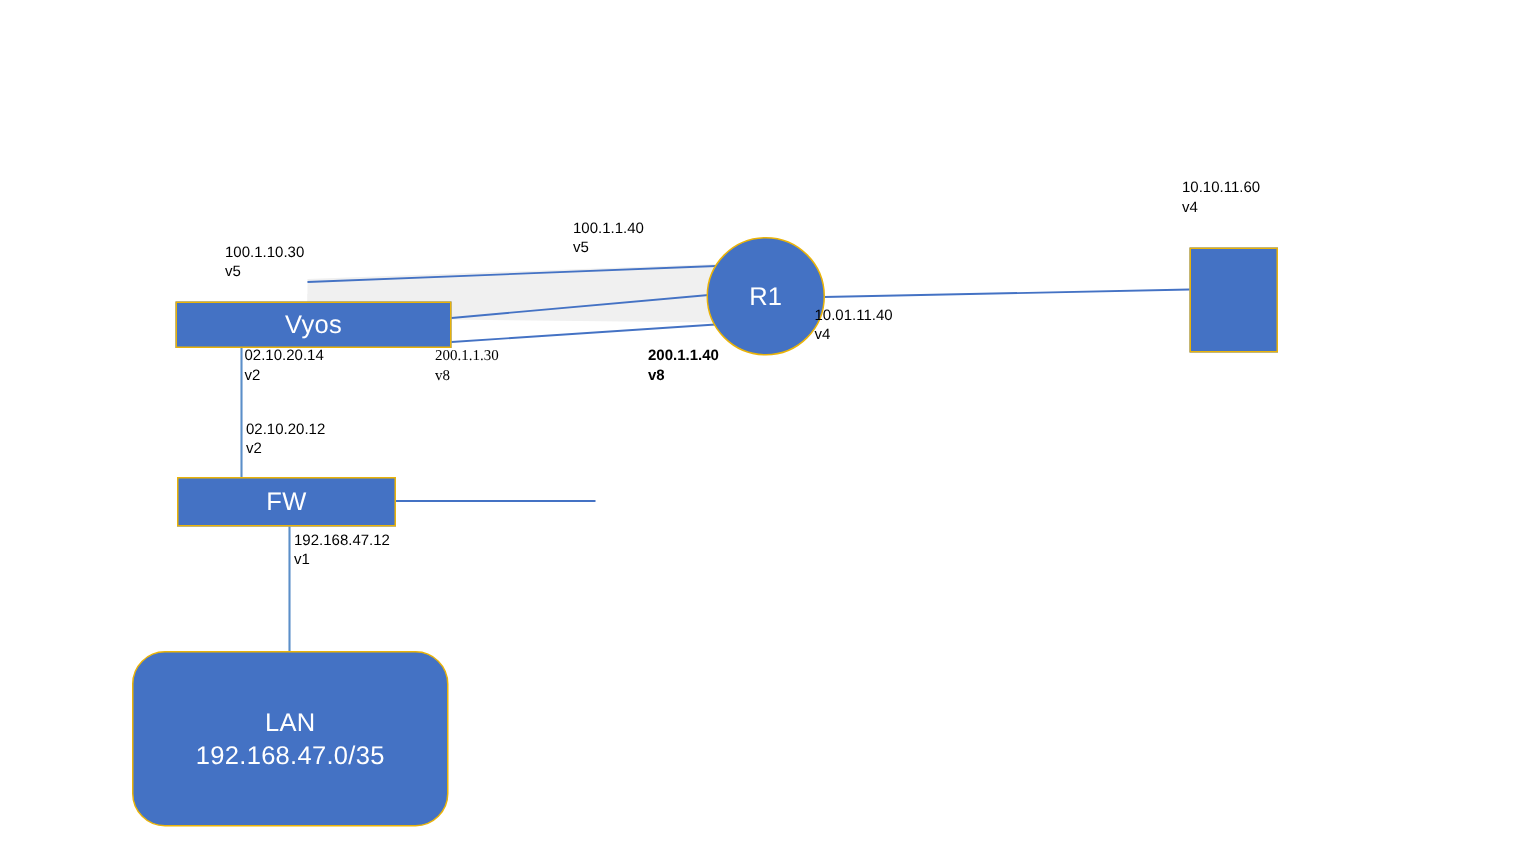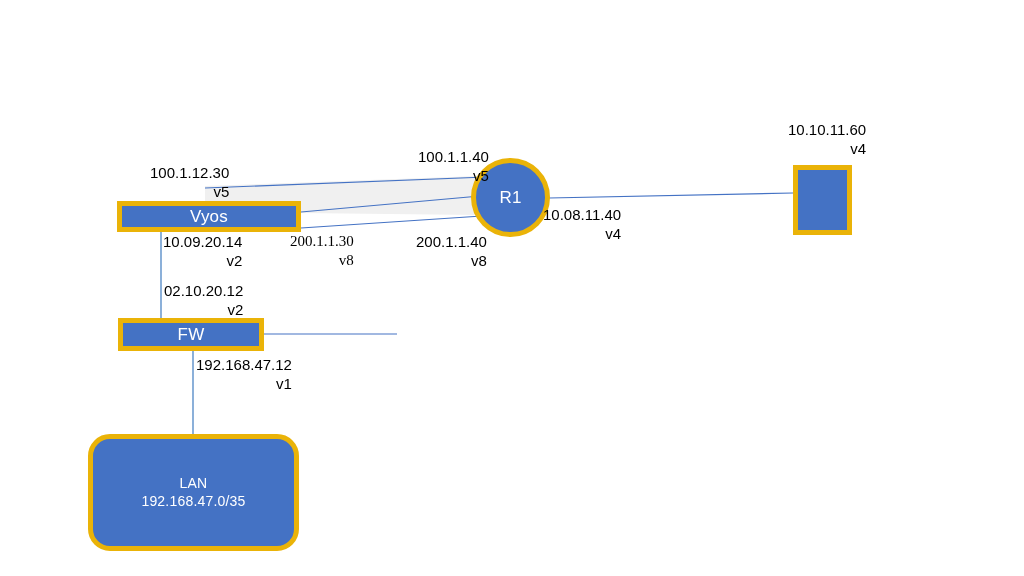--- a/index.html
+++ b/index.html
@@ -19,21 +19,21 @@
     position: absolute;
     left: 0;
     top: 0;
     width: 1024px;
     height: 576px;
   }
   .node {
     position: absolute;
     box-sizing: border-box;
     background: #4472C4;
-    border: 5px solid #eab308;
+    border: 1px solid #eab308;
     display: flex;
     align-items: center;
     justify-content: center;
     flex-direction: column;
     color: #ffffff;
     font-size: 17px;
     line-height: 1.25;
     text-align: center;
     letter-spacing: 0.2px;
   }
@@ -48,45 +48,45 @@
     top: 318px;
     width: 146px;
     height: 33px;
   }
   #node-lan {
     left: 88px;
     top: 434px;
     width: 211px;
     height: 117px;
     border-radius: 22px;
-    font-size: 14px;
+    font-size: 17px;
   }
   #node-r1 {
     left: 471px;
     top: 158px;
     width: 79px;
     height: 79px;
     border-radius: 50%;
   }
   #node-endhost {
     left: 793px;
     top: 165px;
     width: 59px;
     height: 70px;
   }
   .node-line {
     display: block;
   }
   .lbl {
     position: absolute;
-    font-size: 15px;
+    font-size: 10px;
     color: #000000;
     line-height: 1.28;
     white-space: nowrap;
-    text-align: right;
+    text-align: left;
   }
   .lbl span {
     display: block;
   }
 </style>
 </head>
 <body>
 
 <div id="canvas">
 
@@ -124,51 +124,51 @@
 
   <div class="node" id="node-r1">
     <span class="node-line">R1</span>
   </div>
 
   <div class="node" id="node-endhost">
     <span class="node-line"></span>
   </div>
 
   <div class="lbl" style="left:150px; top:163px;">
-    <span>100.1.12.30</span>
+    <span>100.1.10.30</span>
     <span>v5</span>
   </div>
 
-  <div class="lbl" style="left:418px; top:147px;">
+  <div class="lbl" style="left:382px; top:147px;">
     <span>100.1.1.40</span>
     <span>v5</span>
   </div>
 
   <div class="lbl" style="left:290px; top:232px;font-family:Liberation Serif, serif;">
     <span>200.1.1.30</span>
     <span>v8</span>
   </div>
 
-  <div class="lbl" style="left:416px; top:232px;">
+  <div class="lbl" style="left:432px; top:232px;font-weight:bold;">
     <span>200.1.1.40</span>
     <span>v8</span>
   </div>
 
   <div class="lbl" style="left:543px; top:205px;">
-    <span>10.08.11.40</span>
+    <span>10.01.11.40</span>
     <span>v4</span>
   </div>
 
   <div class="lbl" style="left:788px; top:120px;">
     <span>10.10.11.60</span>
     <span>v4</span>
   </div>
 
   <div class="lbl" style="left:163px; top:232px;">
-    <span>10.09.20.14</span>
+    <span>02.10.20.14</span>
     <span>v2</span>
   </div>
 
   <div class="lbl" style="left:164px; top:281px;">
     <span>02.10.20.12</span>
     <span>v2</span>
   </div>
 
 
   <div class="lbl" style="left:196px; top:355px;">

